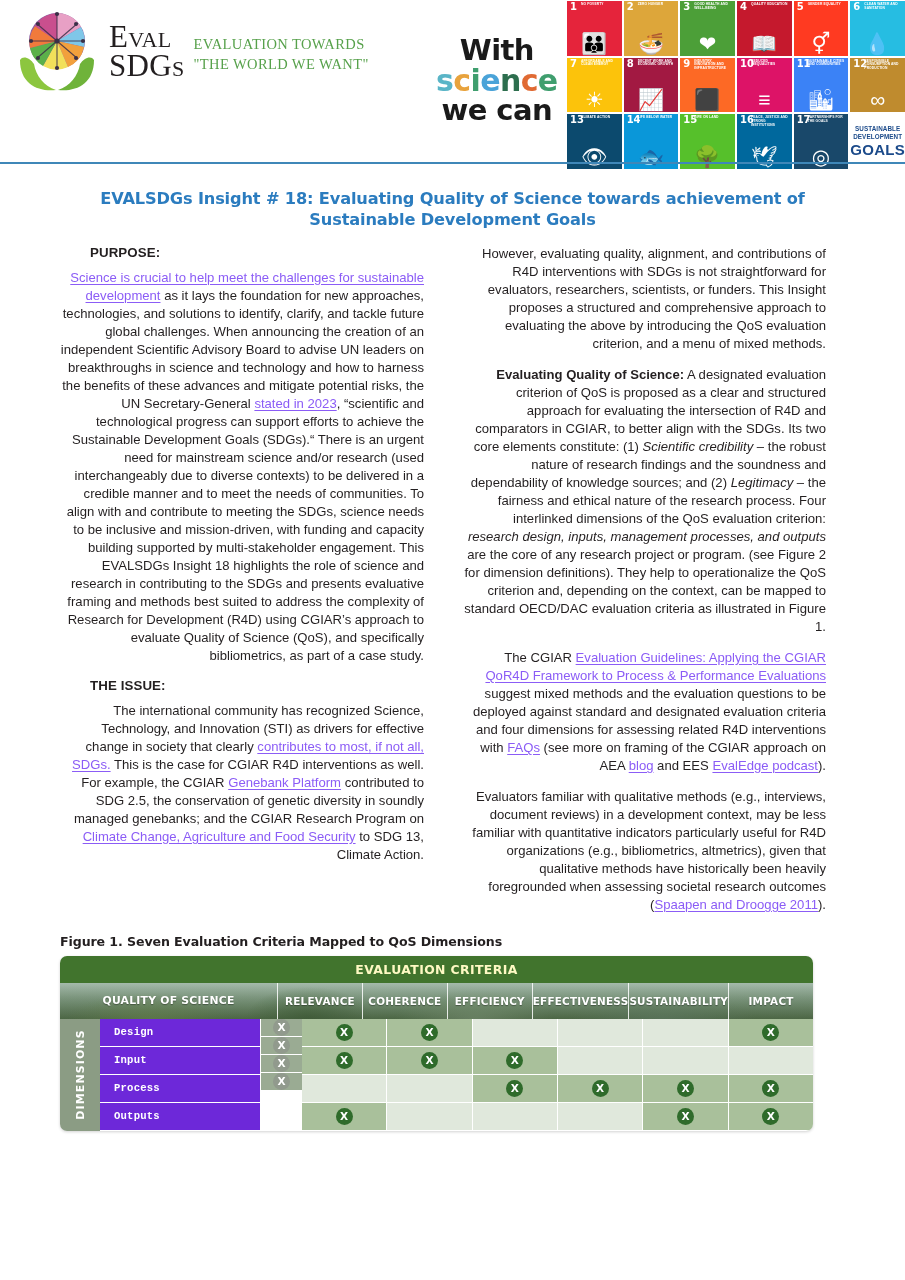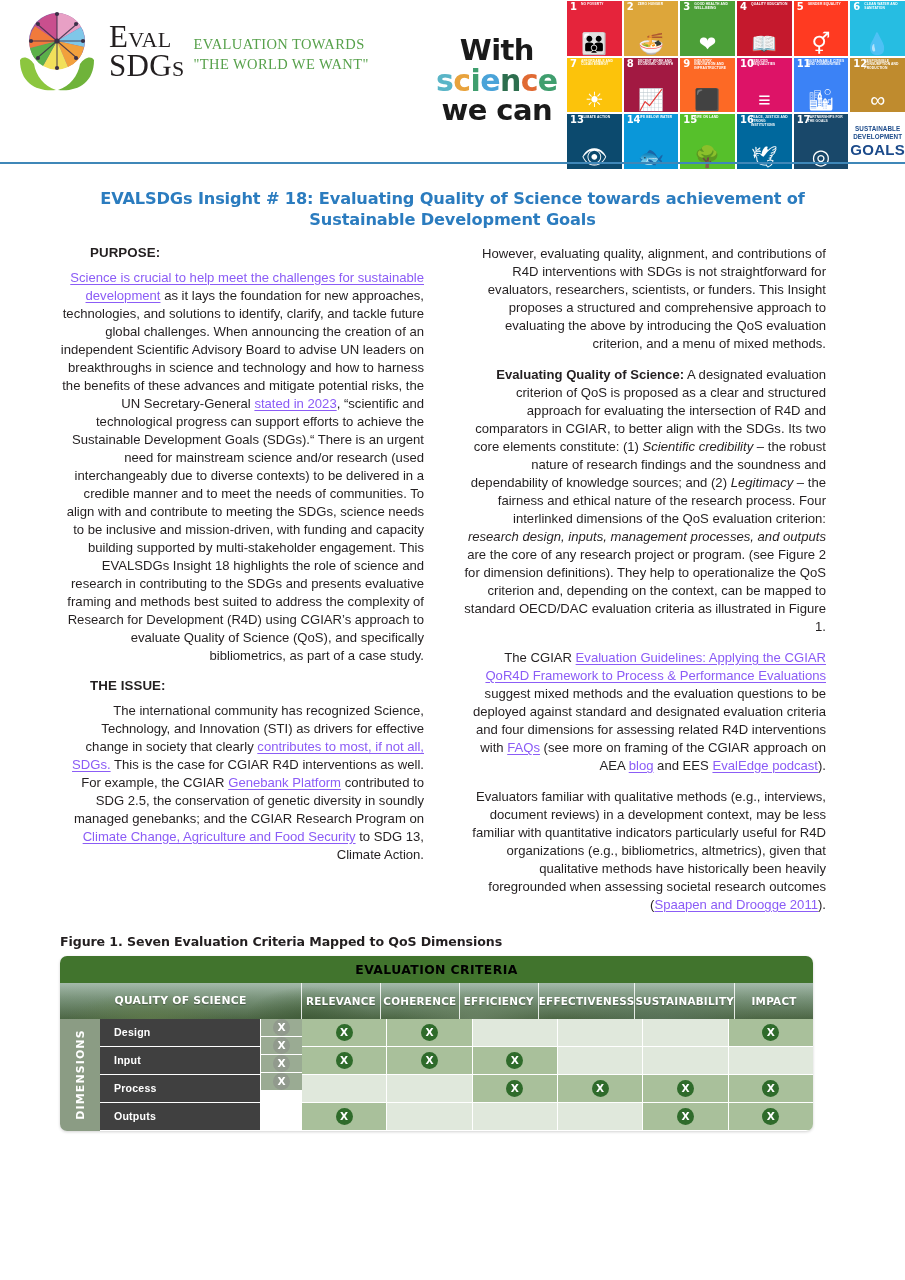--- a/index.html
+++ b/index.html
@@ -156,21 +156,21 @@
     letter-spacing: -.1px;
   }
   .fig-table {
     width: 753px;
     border-radius: 7px;
     overflow: hidden;
     box-shadow: 0 1px 3px rgba(0,0,0,.18);
   }
   .crit-banner {
     background: #41742d;
-    color: #000000;
+    color: #fef9c3;
     text-align: center;
     font-family: "DejaVu Sans", sans-serif;
     font-weight: 700;
     font-size: 12.4px;
     letter-spacing: .4px;
     padding: 6px 0 6px 0;
   }
   .hdr-row {
     display: flex;
     height: 36px;
@@ -206,25 +206,25 @@
     font-size: 11px;
     letter-spacing: 1.1px;
   }
   .dim-side span {
     transform: rotate(-90deg);
     white-space: nowrap;
   }
   .dim-col { width: 160px; display: flex; flex-direction: column; }
   .dim-name {
     flex: 1;
-    background: #404040;
+    background: #6d28d9;
     color: #fff;
     display: flex; align-items: center;
     padding-left: 14px;
-    font-family: Liberation Sans, sans-serif;
+    font-family: Liberation Mono, monospace;
     font-size: 10.6px;
     font-weight: 600;
     border-bottom: 1.5px solid #ffffff;
     letter-spacing: .2px;
   }
   .dim-x {
     width: 42px;
     background: #9aab93;
     display: flex; align-items: center; justify-content: center;
     border-bottom: 1.5px solid #ffffff;
@@ -428,21 +428,21 @@
   </div>
 </div>
 
 <div class="fig-wrap">
   <div class="fig-cap">Figure 1. Seven Evaluation Criteria Mapped to QoS Dimensions</div>
 
   <div class="fig-table">
     <div class="crit-banner">EVALUATION CRITERIA</div>
 
     <div class="hdr-row" id="matrix-header">
-        <div class="hdr-cell qos" style="width: 242px;">QUALITY OF SCIENCE</div>
+        <div class="hdr-cell qos" style="width: 218px;">QUALITY OF SCIENCE</div>
         <div class="hdr-cell" style="flex: 1 1 0%;">RELEVANCE</div>
         <div class="hdr-cell" style="flex: 1 1 0%;">COHERENCE</div>
         <div class="hdr-cell" style="flex: 1 1 0%;">EFFICIENCY</div>
         <div class="hdr-cell" style="flex: 1 1 0%;">EFFECTIVENESS</div>
         <div class="hdr-cell" style="flex: 1 1 0%;">SUSTAINABILITY</div>
         <div class="hdr-cell" style="flex: 1 1 0%;">IMPACT</div>
       </div>
 
     <div class="dimrow-wrap">
       <div class="dim-side">

